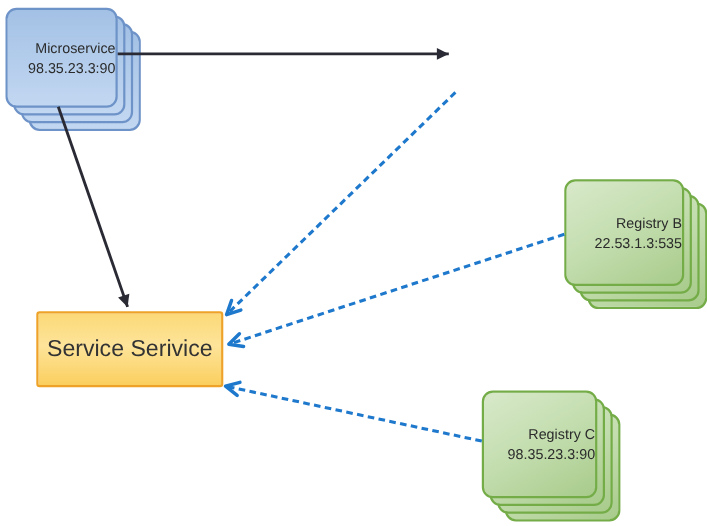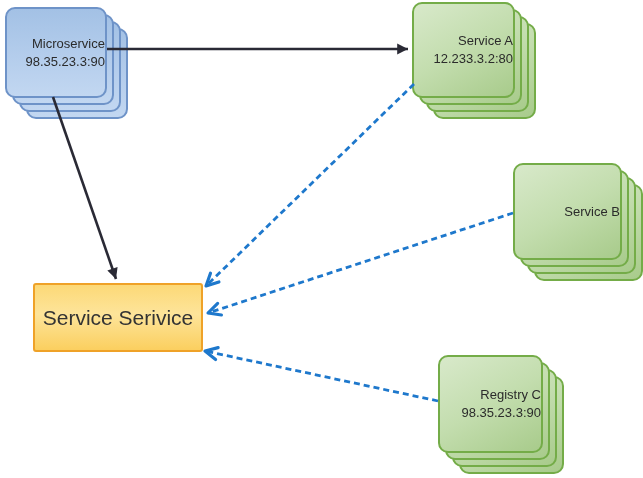--- a/index.html
+++ b/index.html
@@ -66,36 +66,28 @@
   <div class="stack" id="node-microservice">
     <div class="layer off3 blue-skin"></div>
     <div class="layer off2 blue-skin"></div>
     <div class="layer off1 blue-skin"></div>
     <div class="front blue-skin">
       <div>Microservice</div>
       <div>98.35.23.3:90</div>
     </div>
   </div>
 
-  <div class="stack" id="node-service-a">
-    <div class="layer off3 green-skin"></div>
-    <div class="layer off2 green-skin"></div>
-    <div class="layer off1 green-skin"></div>
-    <div class="front green-skin">
-      <div>Service A</div>
-      <div>12.233.3.2:80</div>
-    </div>
-  </div>
 
   <div class="stack" id="node-service-b">
     <div class="layer off3 green-skin"></div>
     <div class="layer off2 green-skin"></div>
     <div class="layer off1 green-skin"></div>
     <div class="front green-skin">
-      <div>Service B</div>
+      <div>Registry B</div>
+      <div>22.53.1.3:535</div>
     </div>
   </div>
 
   <div class="stack" id="node-service-c">
     <div class="layer off3 green-skin"></div>
     <div class="layer off2 green-skin"></div>
     <div class="layer off1 green-skin"></div>
     <div class="front green-skin">
       <div>Registry C</div>
       <div>98.35.23.3:90</div>

